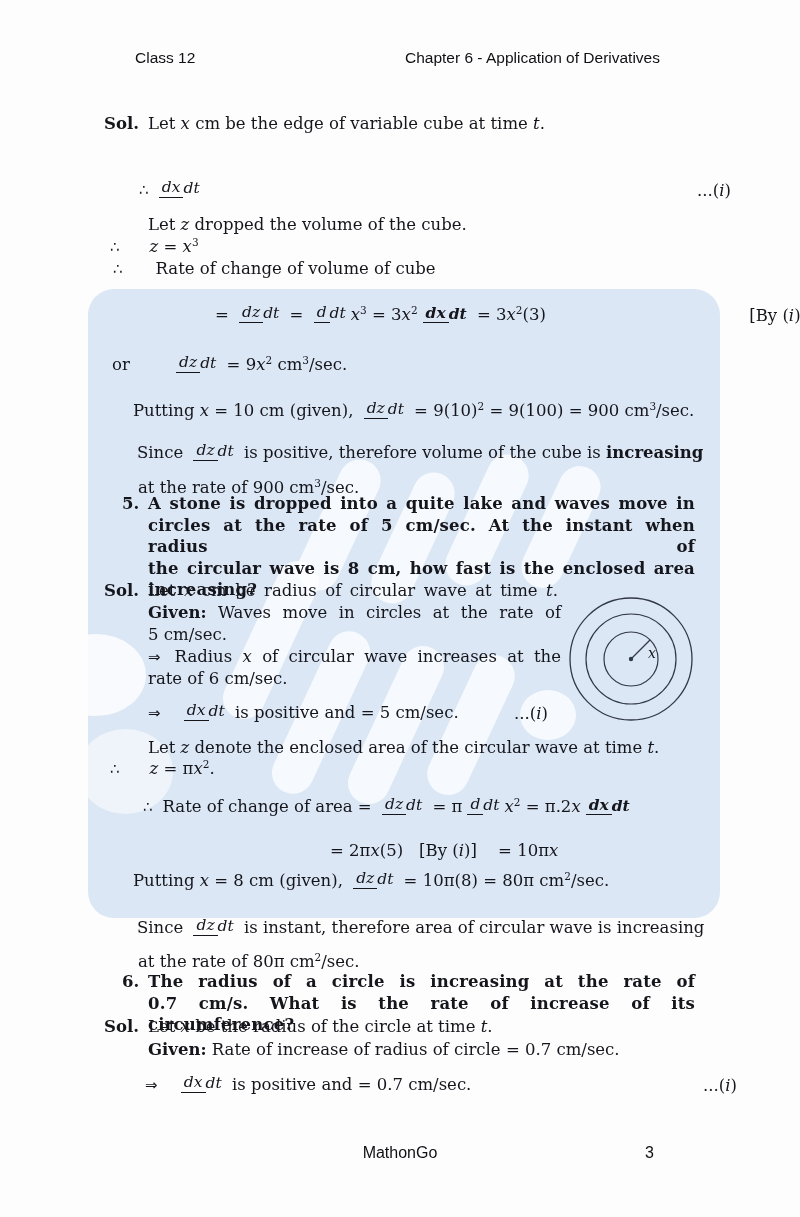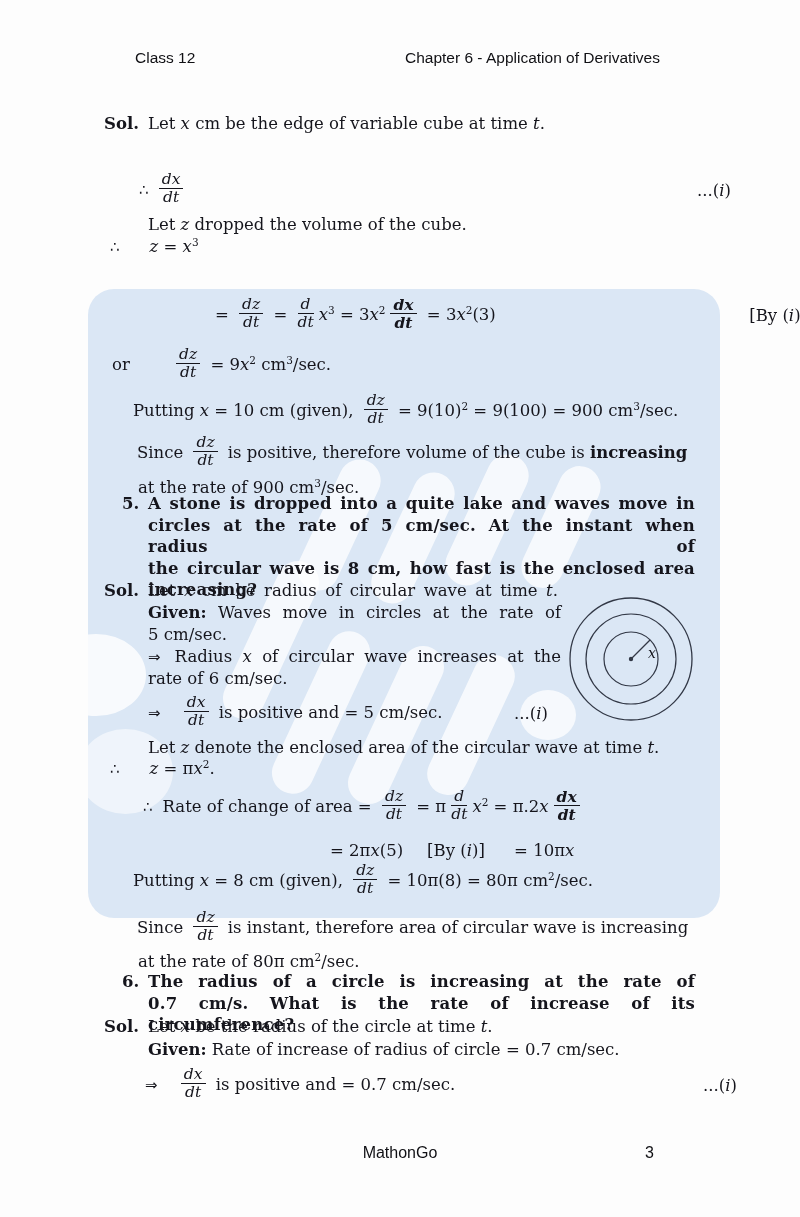--- a/index.html
+++ b/index.html
@@ -35,21 +35,21 @@
   .frow{line-height:46px;height:46px;white-space:nowrap;}
   .sol{display:inline-block;width:44px;font-weight:bold;}
   .giv{font-weight:bold;}
   .v{font-style:italic;}
   .b{font-weight:bold;}
   .sym{font-family:"DejaVu Sans", sans-serif;font-size:15px;}
   .sp{font-size:10.5px;line-height:0;}
   .jl{text-align:justify;text-align-last:justify;}
 
   
-  .frac{display:inline-flex;flex-direction:column;align-items:center;vertical-align:middle;
+  .frac{display:inline-flex;flex-direction:row;align-items:flex-end;vertical-align:middle;
         font-style:italic;font-size:15.5px;line-height:1.12;margin:0 5px;transform:translateY(-2px);}
   .frac .fn{border-bottom:1.3px solid #15151c;padding:0 3px 0px;}
   .frac .fd{padding-top:0px;}
   .fb{font-weight:bold;}
 
   .ref{position:absolute;right:0;top:50%;transform:translateY(-50%);line-height:normal;}
   .refin{white-space:nowrap;}
 
   
   .qnum{position:absolute;left:18px;font-weight:bold;}
@@ -94,20 +94,23 @@
         <span class="fd">dt</span>
       </span>
     <span class="ref refin"><span>...(</span><i>i</i><span>)</span></span>
   </div>
   <div class="row" style="top:214px;left:148px">
     <span>Let </span><i class="v">z</i><span> dropped the volume of the cube.</span>
   </div>
   <div class="row" style="top:236px;left:110px">
     <span class="sym" style="margin-right:30px">∴</span><i class="v">z</i><span> = </span><i class="v">x</i><sup class="sp">3</sup>
   </div>
+  <div class="row" style="top:258px;left:113px">
+    <span class="sym" style="margin-right:33px">∴</span><span>Rate of change of volume of cube</span>
+  </div>
 
   <div class="row frow" style="top:292px;padding-left:111px">
     <span>= </span><span class="frac">
         <span class="fn">dz</span>
         <span class="fd">dt</span>
       </span><span> = </span><span class="frac">
         <span class="fn">d</span>
         <span class="fd">dt</span>
       </span><i class="v">x</i><sup class="sp">3</sup><span> = 3</span><i class="v">x</i><sup class="sp">2</sup><span class="frac fb">
         <span class="fn">dx</span>
@@ -194,21 +197,21 @@
         <span class="fd">dt</span>
       </span><span> = π</span><span class="frac">
         <span class="fn">d</span>
         <span class="fd">dt</span>
       </span><i class="v">x</i><sup class="sp">2</sup><span> = π.2</span><i class="v">x</i><span class="frac fb">
         <span class="fn">dx</span>
         <span class="fd">dt</span>
       </span>
   </div>
   <div class="row" style="top:839px;padding-left:226px;line-height:24px">
-    <span>= 2π</span><i class="v">x</i><span>(5)</span><span class="refin" style="margin:0 24px"><span>[By (</span><i>i</i><span>)]</span></span><span> = 10π</span><i class="v">x</i>
+    <span>= 2π</span><i class="v">x</i><span>(5)</span><span class="refin" style="margin:0 16px"><span>[By (</span><i>i</i><span>)]</span></span><span> = 10π</span><i class="v">x</i>
   </div>
   <div class="row frow" style="top:858px;padding-left:29px">
     <span>Putting </span><i class="v">x</i><span> = 8 cm (given), </span><span class="frac">
         <span class="fn">dz</span>
         <span class="fd">dt</span>
       </span><span> = 10π(8) = 80π cm</span><sup class="sp">2</sup><span>/sec.</span>
   </div>
   <div class="row frow" style="top:906px;height:44px;line-height:44px;padding-left:33px">
     <span>Since </span><span class="frac">
         <span class="fn">dz</span>

